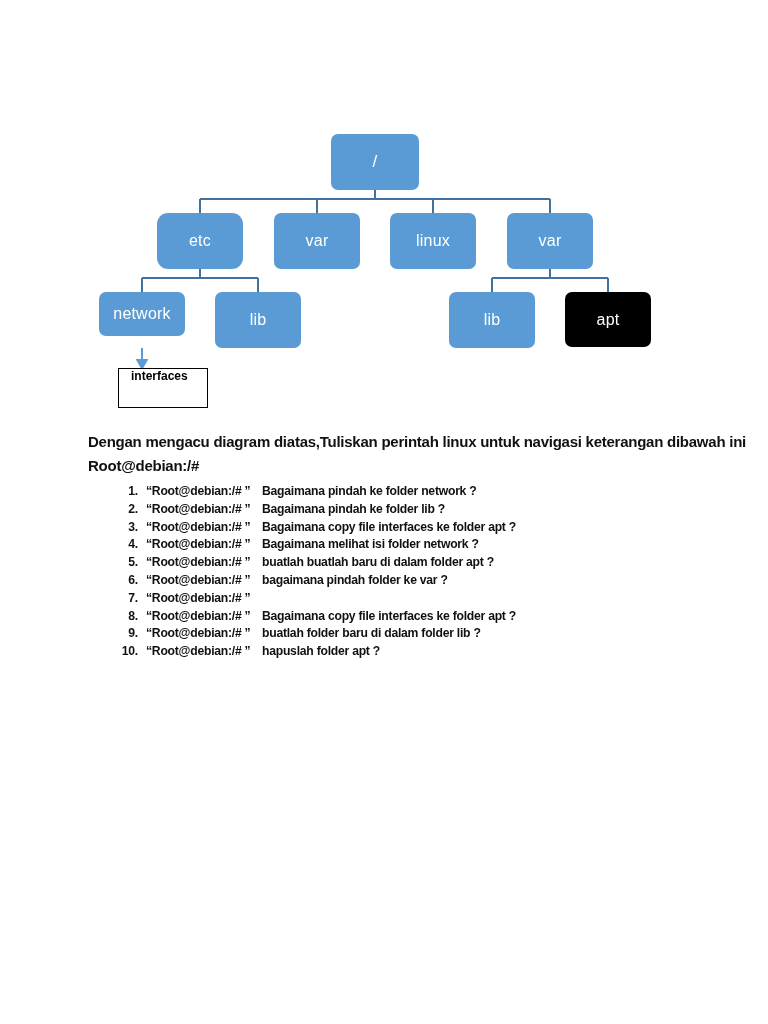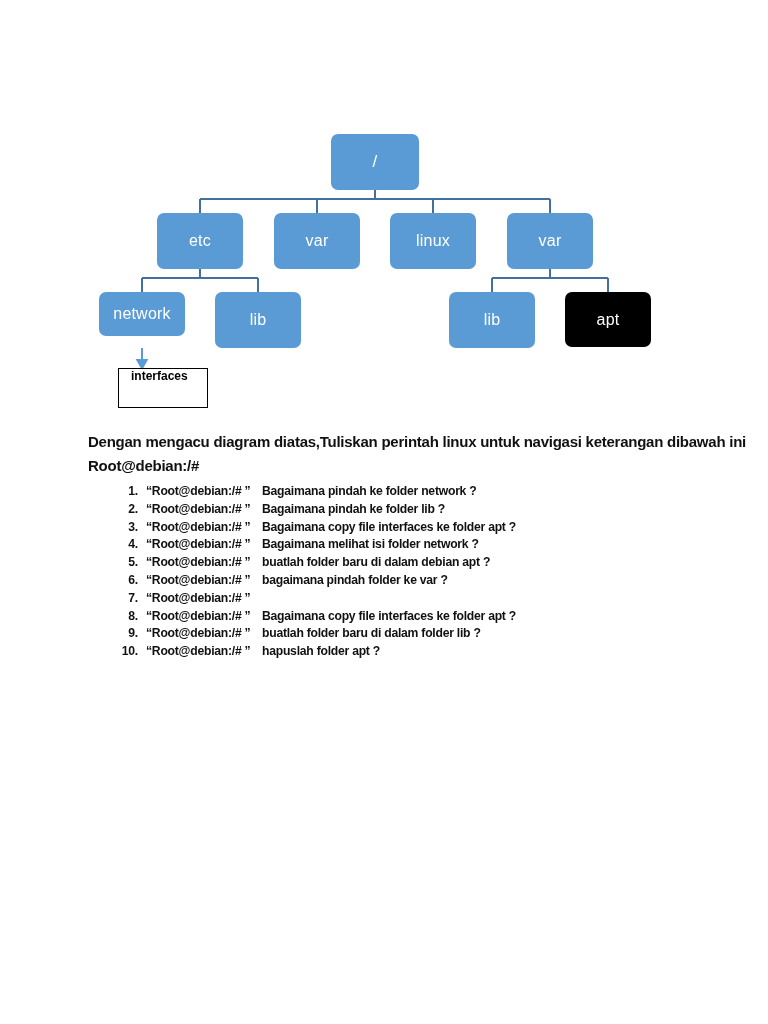--- a/index.html
+++ b/index.html
@@ -146,21 +146,21 @@
       <g id="arrow-group" stroke="#5B9BD5" stroke-width="2.2" fill="#5B9BD5">
           <line x1="142" y1="348" x2="142" y2="361" shape-rendering="crispEdges"></line>
           <polygon points="137.5,360 146.5,360 142,368"></polygon>
         </g>
     </svg>
 
     <div id="node-layer">
         <div class="node root" style="left: 331px; top: 134px; width: 88px; height: 56px; background: rgb(91, 155, 213); color: rgb(255, 255, 255);">
           <span>/</span>
         </div>
-        <div class="node" style="left: 157px; top: 213px; width: 86px; height: 56px; background: rgb(91, 155, 213); color: rgb(255, 255, 255);">
+        <div class="node" style="left: 157px; top: 213px; width: 86px; height: 56px; background: rgb(91, 155, 213); color: rgb(255, 255, 255); border-radius: 11px;">
           <span>etc</span>
         </div>
         <div class="node" style="left: 274px; top: 213px; width: 86px; height: 56px; background: rgb(91, 155, 213); color: rgb(255, 255, 255);">
           <span>var</span>
         </div>
         <div class="node" style="left: 390px; top: 213px; width: 86px; height: 56px; background: rgb(91, 155, 213); color: rgb(255, 255, 255);">
           <span>linux</span>
         </div>
         <div class="node" style="left: 507px; top: 213px; width: 86px; height: 56px; background: rgb(91, 155, 213); color: rgb(255, 255, 255);">
           <span>var</span>
@@ -205,21 +205,21 @@
           <span class="task-text">Bagaimana copy file interfaces ke folder apt ?</span>
         </li>
         <li class="task-item">
           <span class="task-num">4.</span>
           <span class="task-prompt">“Root@debian:/# ”</span>
           <span class="task-text">Bagaimana melihat isi folder network ?</span>
         </li>
         <li class="task-item">
           <span class="task-num">5.</span>
           <span class="task-prompt">“Root@debian:/# ”</span>
-          <span class="task-text">buatlah folder baru di dalam debian apt ?</span>
+          <span class="task-text">buatlah buatlah baru di dalam folder apt ?</span>
         </li>
         <li class="task-item">
           <span class="task-num">6.</span>
           <span class="task-prompt">“Root@debian:/# ”</span>
           <span class="task-text">bagaimana pindah folder ke var ?</span>
         </li>
         <li class="task-item">
           <span class="task-num">7.</span>
           <span class="task-prompt">“Root@debian:/# ”</span>
         </li>

